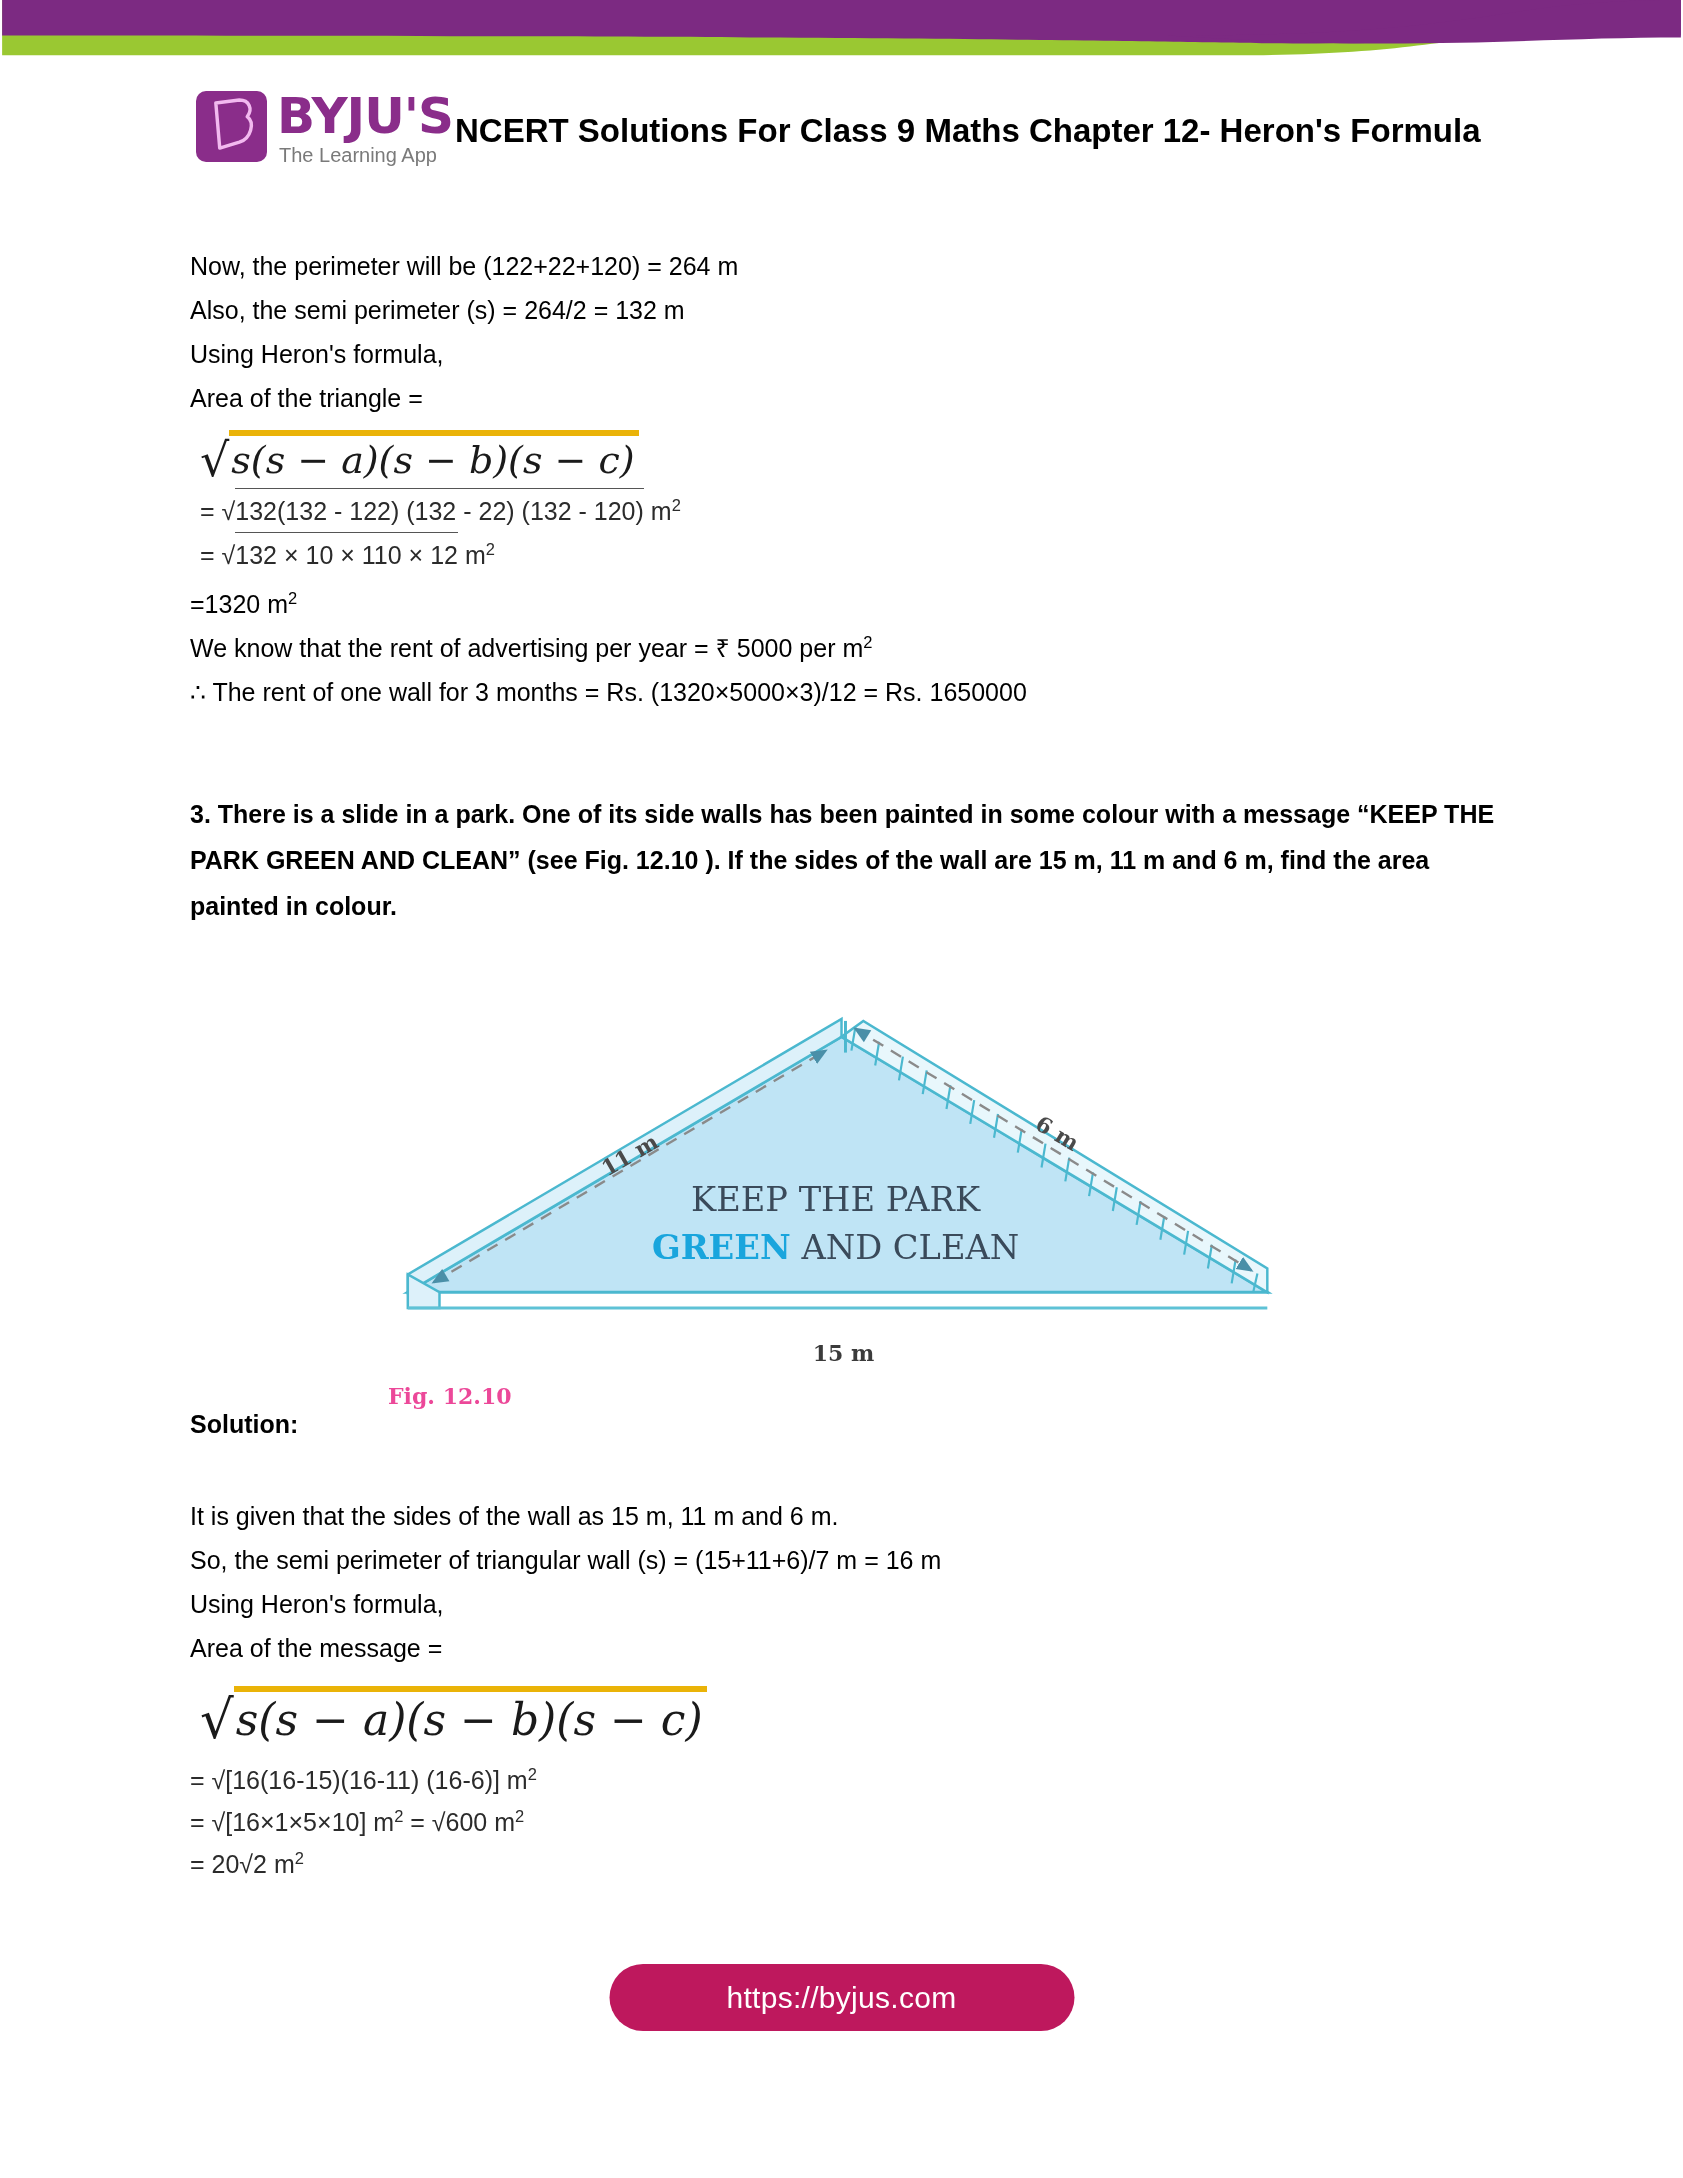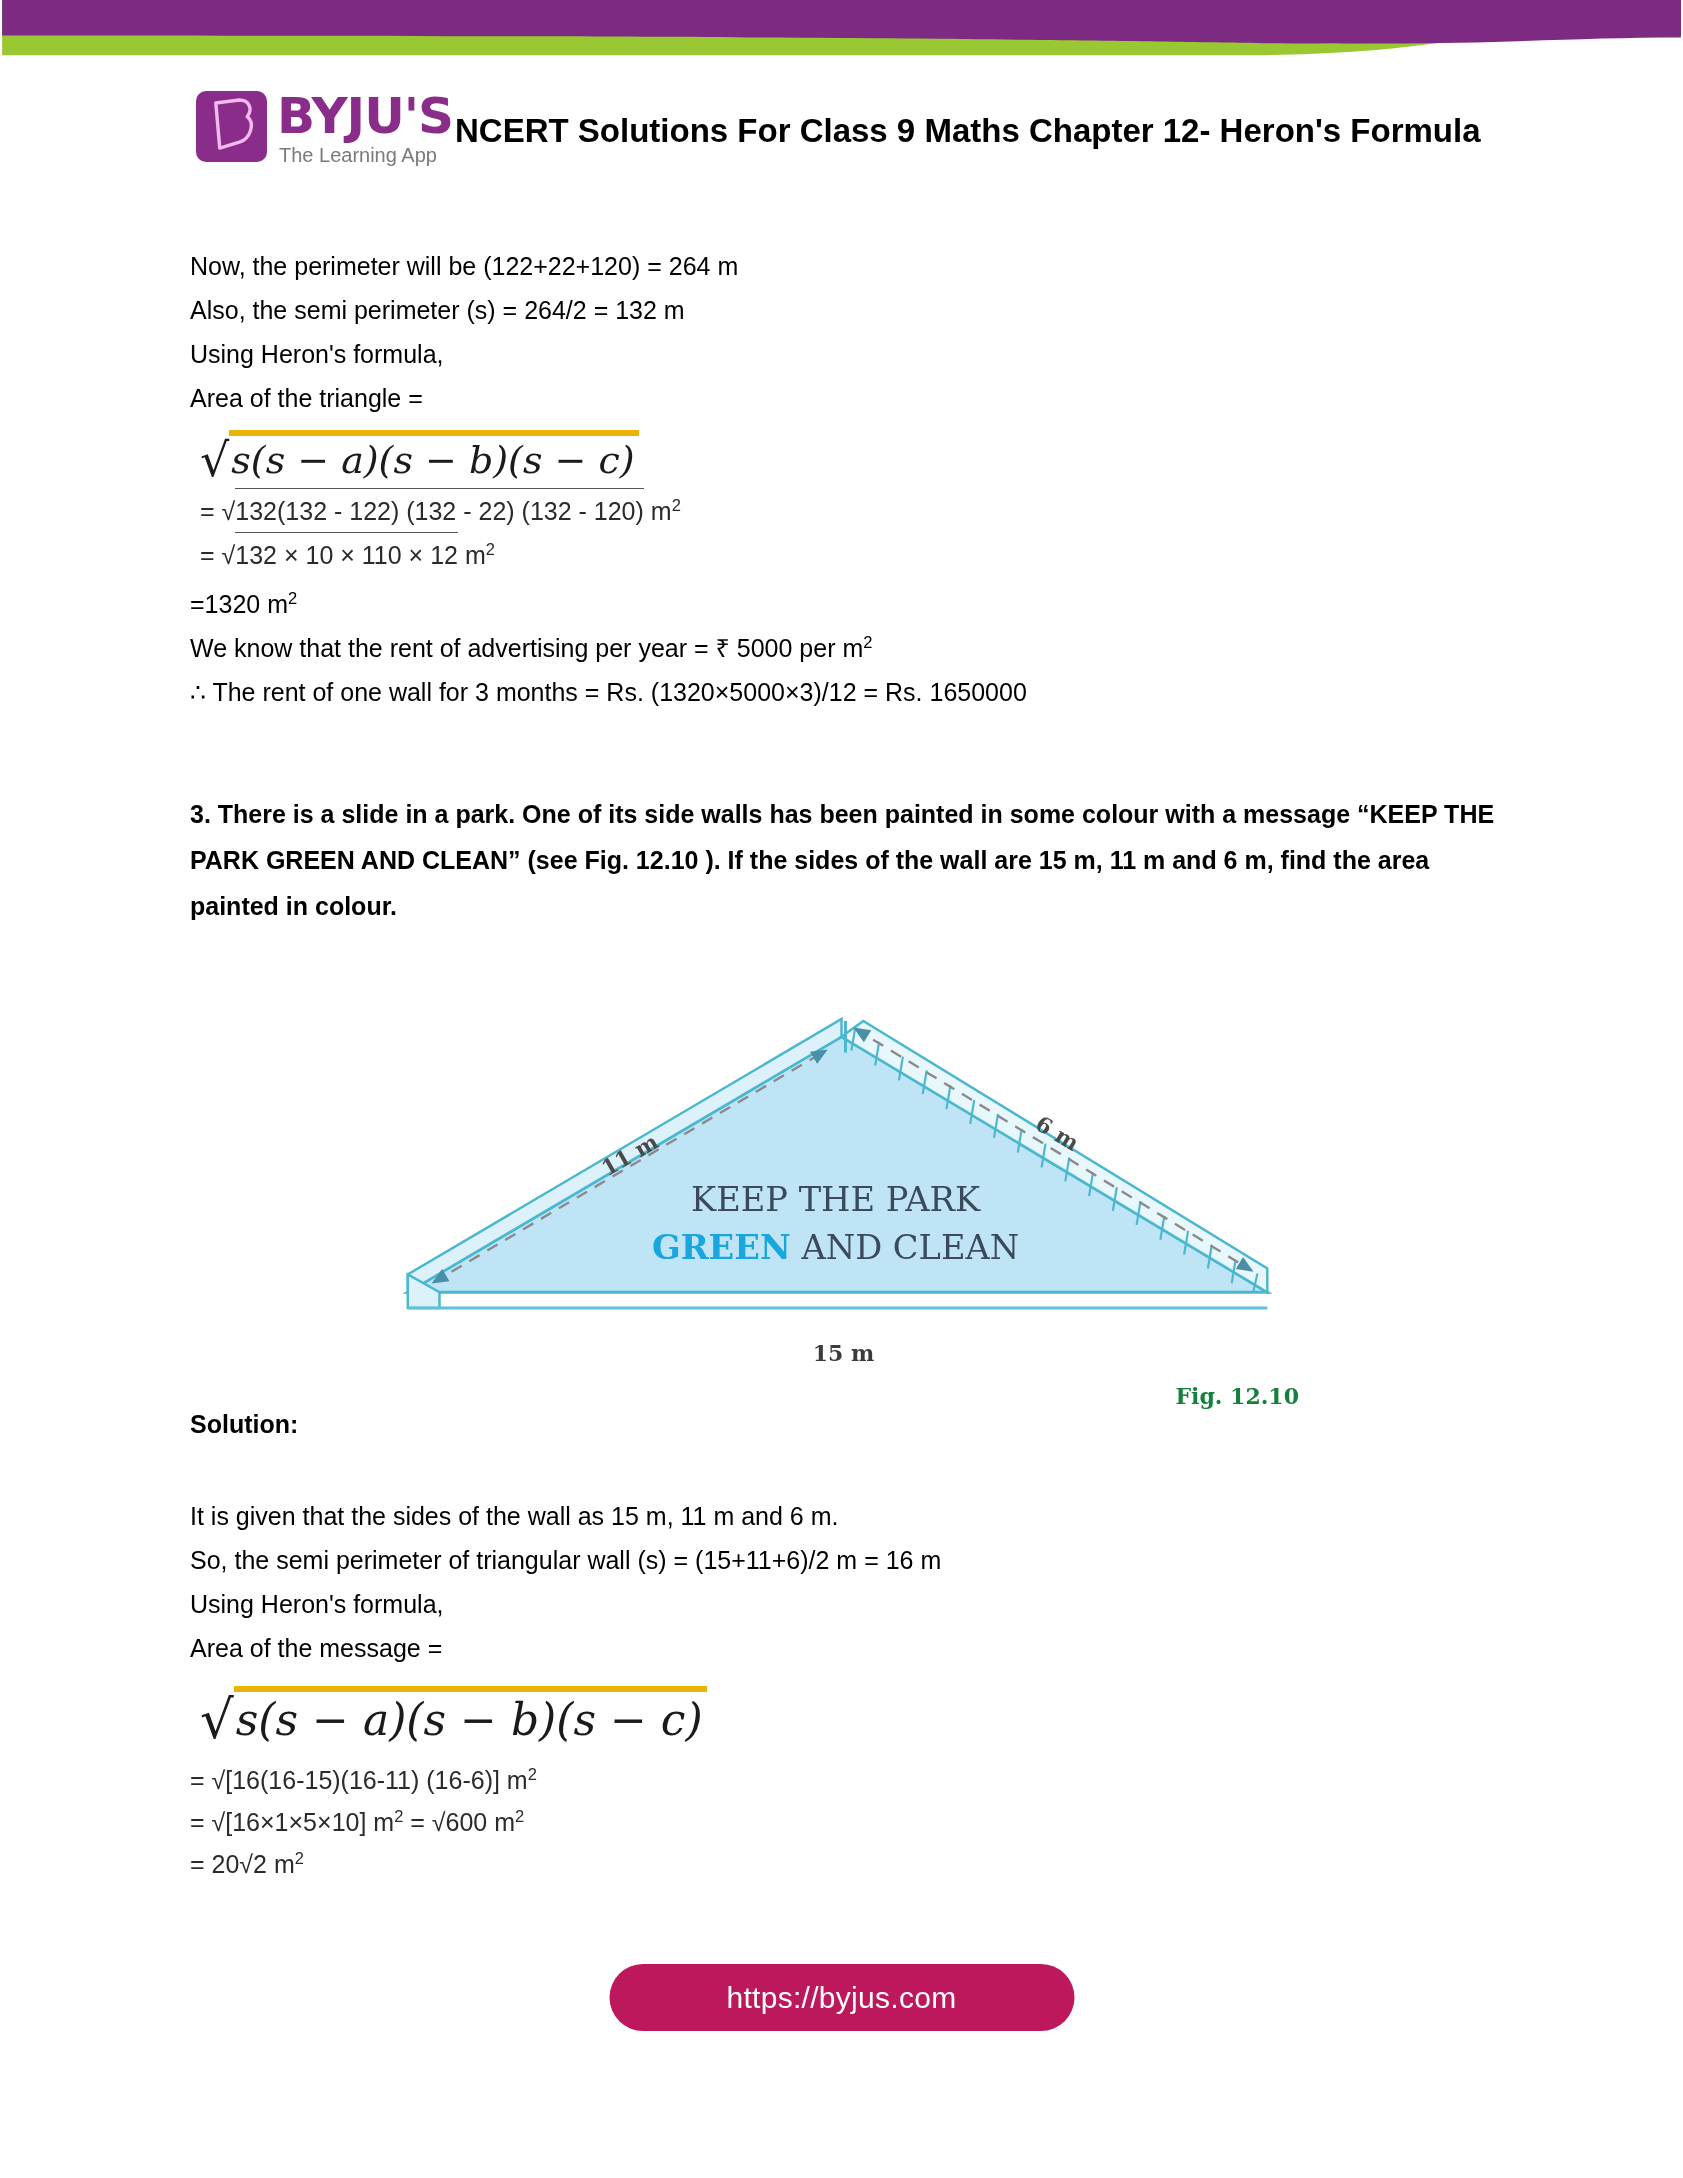--- a/index.html
+++ b/index.html
@@ -152,25 +152,25 @@
   .figure {
     position: absolute;
     left: 388px;
     top: 995px;
     width: 911px;
     height: 416px;
   }
   .fig-caption {
     position: absolute;
     left: 0; right: 0;
-    text-align: right;
+    text-align: left;
     font-family: "DejaVu Serif", serif;
     font-weight: bold;
     font-size: 22px;
-    color: #15803d;
+    color: #ec4899;
   }
   .fig-basewidth {
     position: absolute;
     left: 0; right: 0;
     text-align: center;
     font-family: "DejaVu Serif", serif;
     font-weight: bold;
     font-size: 22px;
     color: #3b3b3b;
   }
@@ -313,21 +313,21 @@
   </svg>
 
   <div class="fig-basewidth" style="top:345px">15 m</div>
   <div class="fig-caption" style="top:388px">Fig. 12.10</div>
 </div>
 
 <div class="content" style="top:1410px">
   <div class="sol-label">Solution:</div>
 
   <div class="line" style="margin-top:55px">It is given that the sides of the wall as 15 m, 11 m and 6 m.</div>
-  <div class="line">So, the semi perimeter of triangular wall (s) = (15+11+6)/2 m = 16 m</div>
+  <div class="line">So, the semi perimeter of triangular wall (s) = (15+11+6)/7 m = 16 m</div>
   <div class="line">Using Heron's formula,</div>
   <div class="line">Area of the message =</div>
 
   
   <div class="radical-big" style="font-size:44px;margin-top:16px">
     <span class="rad-sign" style="font-size:53px">√</span><span class="rad-body">s(s − a)(s − b)(s − c)</span>
   </div>
 
   <div class="eq-line" style="padding-left:0;margin-top:8px">
     <span>= √[16(16-15)(16-11) (16-6)] m</span><sup>2</sup>

